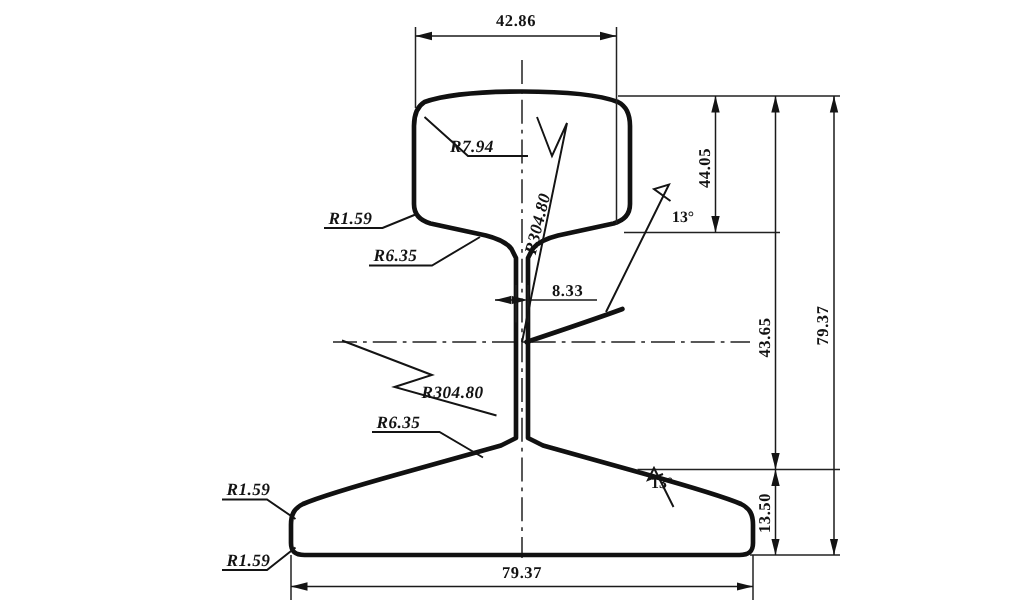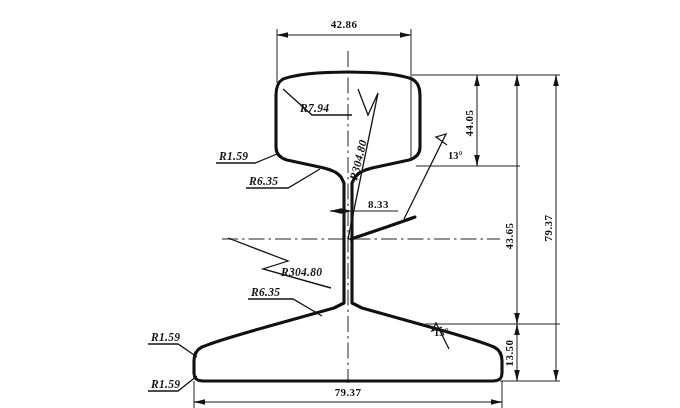--- a/index.html
+++ b/index.html
@@ -10,21 +10,21 @@
   body {
     width: 680px;
     height: 408px;
     font-family: "Liberation Serif", serif;
     overflow: hidden;
     position: relative;
   }
   #drawing-root {
     position: absolute;
     left: 0;
-    top: 11px;
+    top: 0;
     width: 680px;
     height: 316px;
     background: #ffffff;
   }
   svg#rail-drawing {
     display: block;
     width: 680px;
     height: 408px;
   }
   .dim-text {

